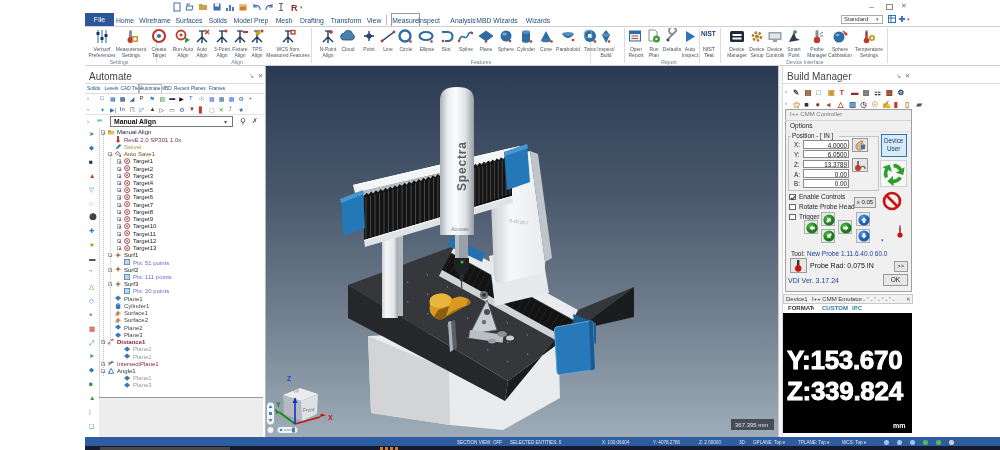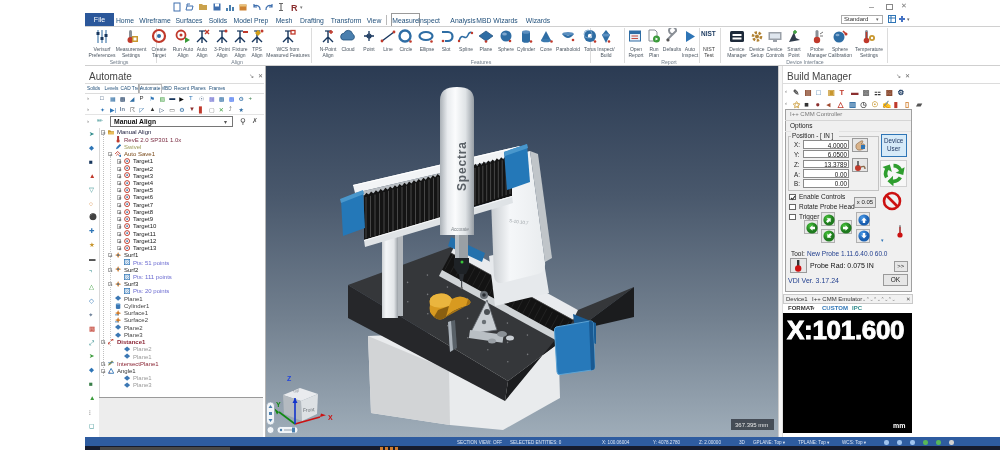--- a/index.html
+++ b/index.html
@@ -1233,21 +1233,22 @@
 <div class="abs" style="left:783px;top:294px;width:130px;height:9.5px;background:#f1f1f1;border:1px solid #c9c9c9"></div>
 <div class="t" style="left:786px;top:295.8px;font-size:6px;color:#333;font-weight:400;">Device1</div>
 <div class="t" style="left:812px;top:295.8px;font-size:6px;color:#333;font-weight:400;">I++ CMM Emulator</div>
 <div class="t" style="left:862px;top:295.5px;font-size:5px;color:#777;font-weight:400;"><span style="letter-spacing:-0.5px">⌄⌃⌄⌃⌄⌃⌄⌃⌄</span></div>
 <div class="t" style="left:906px;top:295.5px;font-size:5.5px;color:#555;font-weight:400;">✕</div>
 <div class="t" style="left:788px;top:305px;font-size:6px;color:#333;font-weight:700;">FORMAT</div>
 <div class="t" style="left:812px;top:304.5px;font-size:5px;color:#555;font-weight:400;">▾</div>
 <div class="t" style="left:822px;top:305px;font-size:6px;color:#2e75b6;font-weight:700;">CUSTOM</div>
 <div class="t" style="left:852px;top:305px;font-size:6px;color:#2e8b8b;font-weight:700;">IPC</div>
 <div class="abs" style="left:783px;top:312.5px;width:129px;height:120px;background:#000"></div>
-<div class="t" style="left:787px;top:314.5px;font-size:26px;color:#fff;font-weight:700;font-weight:700;letter-spacing:-0.3px;-webkit-text-stroke:0.9px #fff">X:101.600</div>
+<div class="t" style="left:787px;top:345px;font-size:26px;color:#fff;font-weight:700;font-weight:700;letter-spacing:-0.3px;-webkit-text-stroke:0.9px #fff">Y:153.670</div>
+<div class="t" style="left:787px;top:375.7px;font-size:26px;color:#fff;font-weight:700;font-weight:700;letter-spacing:-0.3px;-webkit-text-stroke:0.9px #fff">Z:339.824</div>
 <div class="t" style="left:893px;top:422px;font-size:7px;color:#fff;font-weight:700;">mm</div>
 <div class="abs" style="left:85px;top:437px;width:915px;height:9px;background:#2e5ca0"></div>
 <div class="t" style="left:457px;top:440.3px;font-size:4.6px;color:#dce6f5;font-weight:400;">SECTION VIEW: OFF</div>
 <div class="t" style="left:510px;top:440.3px;font-size:4.6px;color:#dce6f5;font-weight:400;">SELECTED ENTITIES: 0</div>
 <div class="t" style="left:602px;top:440.3px;font-size:4.6px;color:#dce6f5;font-weight:400;">X: 100.06004</div>
 <div class="t" style="left:653px;top:440.3px;font-size:4.6px;color:#dce6f5;font-weight:400;">Y: 4078.2780</div>
 <div class="t" style="left:699px;top:440.3px;font-size:4.6px;color:#dce6f5;font-weight:400;">Z: 2.00000</div>
 <div class="t" style="left:739px;top:440.3px;font-size:4.6px;color:#dce6f5;font-weight:400;">3D</div>
 <div class="t" style="left:753px;top:440.3px;font-size:4.6px;color:#dce6f5;font-weight:400;">GPLANE: Top ▾</div>
 <div class="t" style="left:798px;top:440.3px;font-size:4.6px;color:#dce6f5;font-weight:400;">TPLANE: Top ▾</div>

